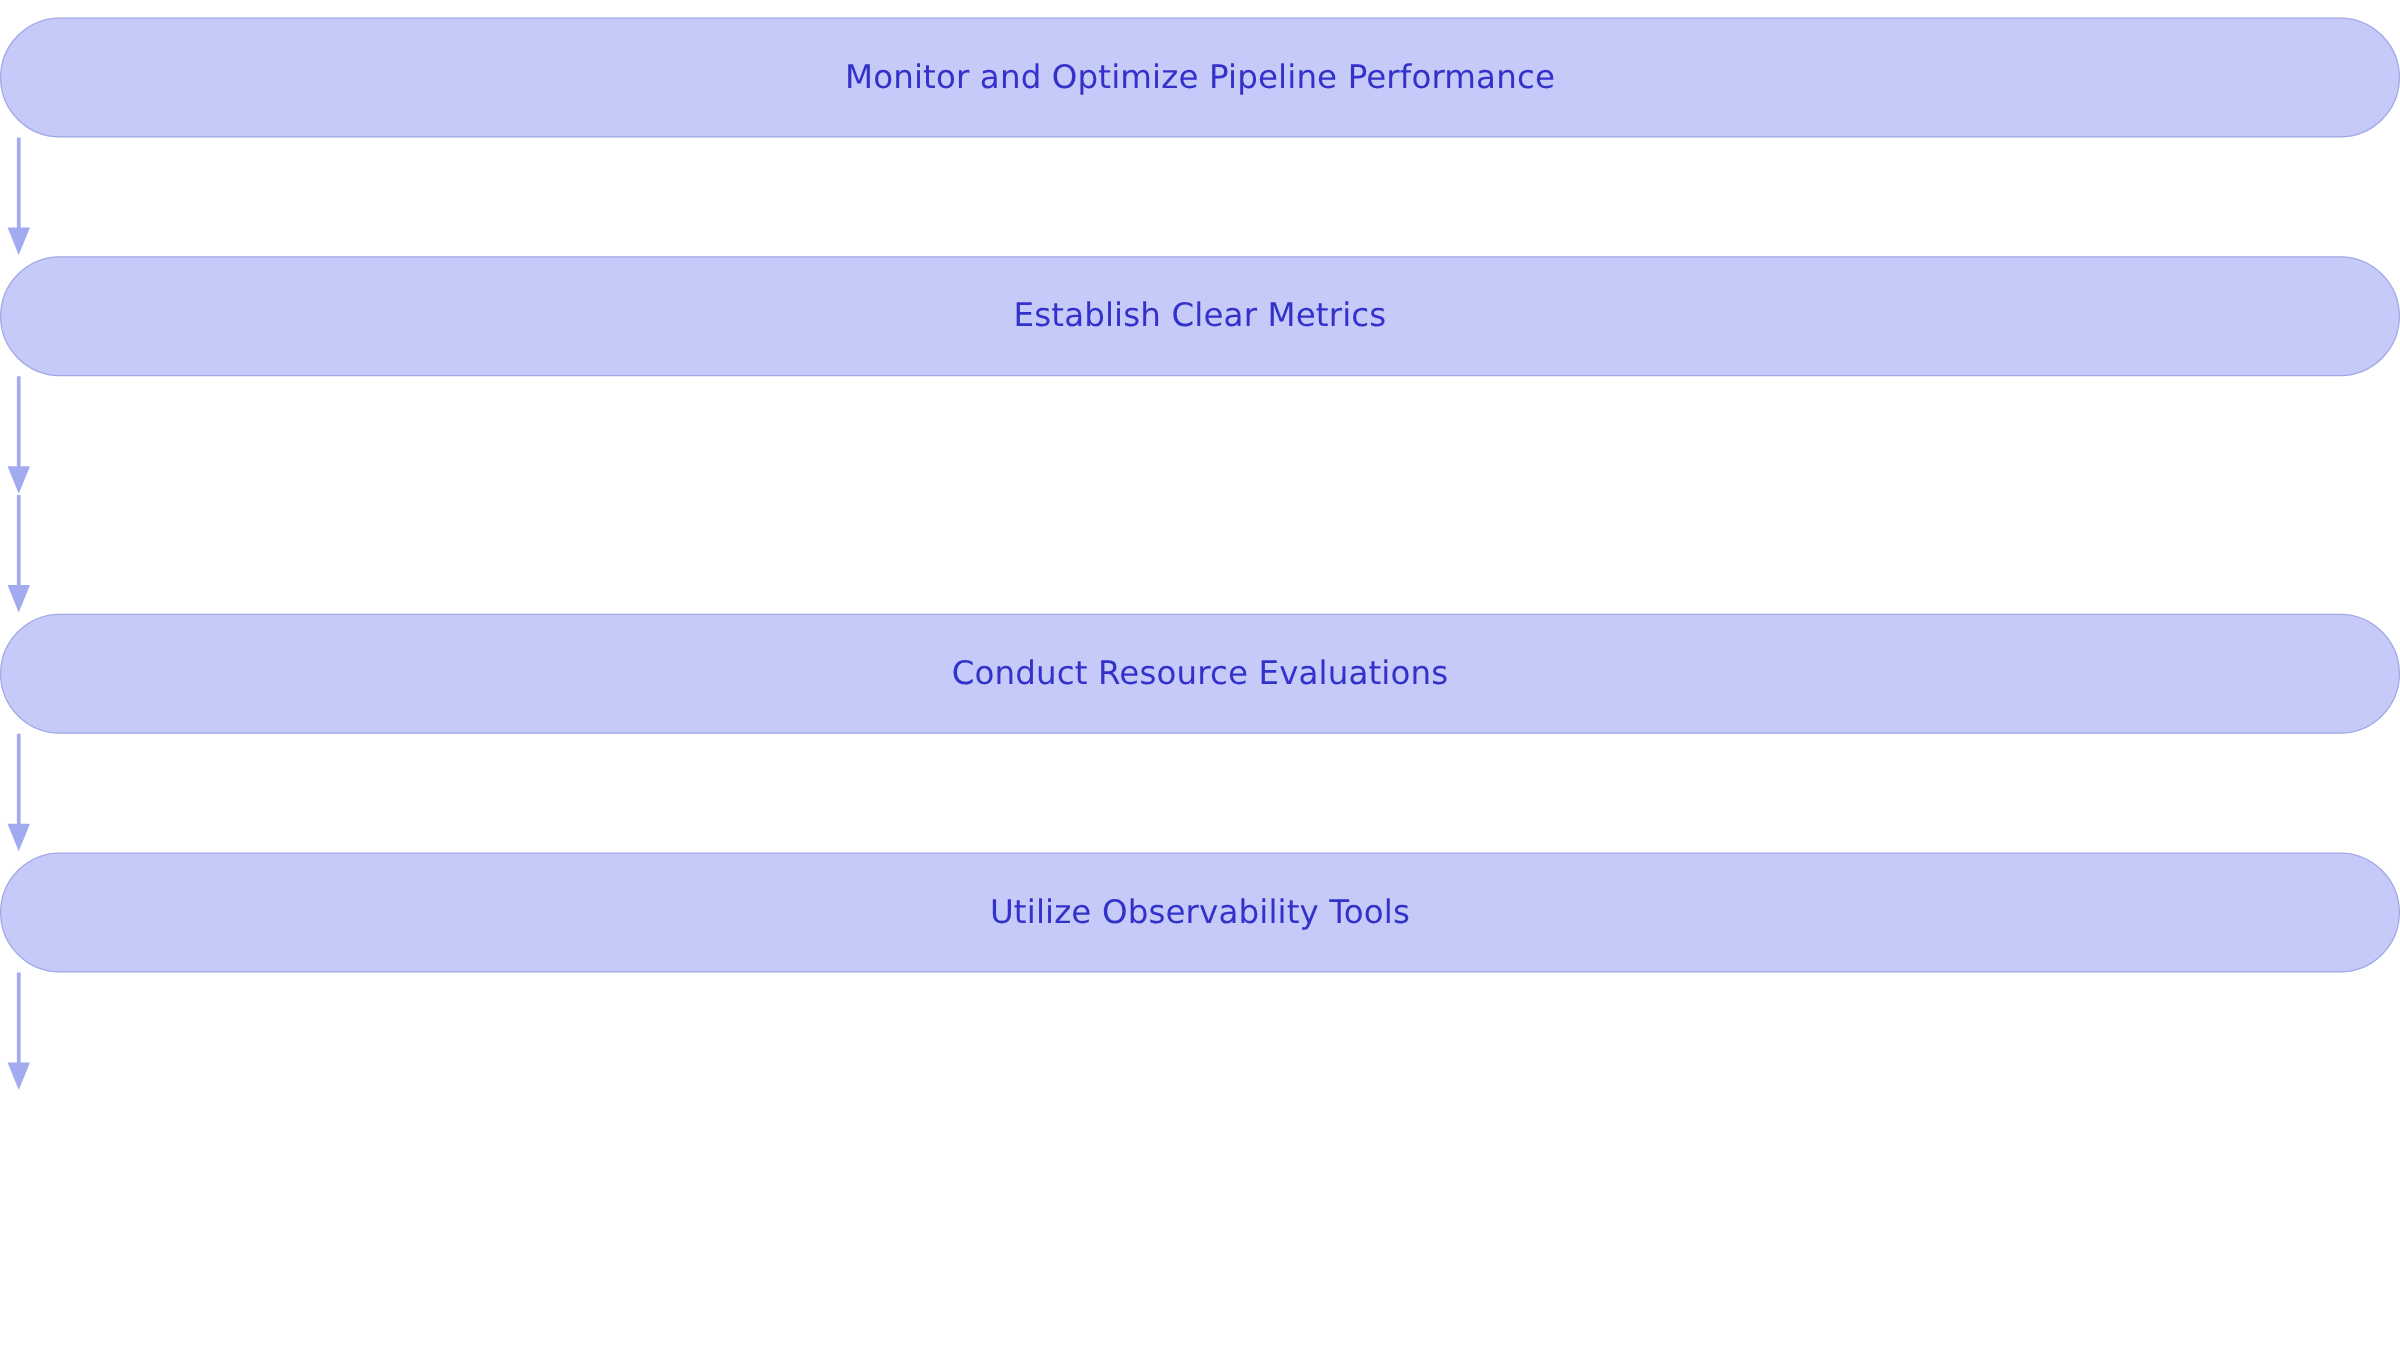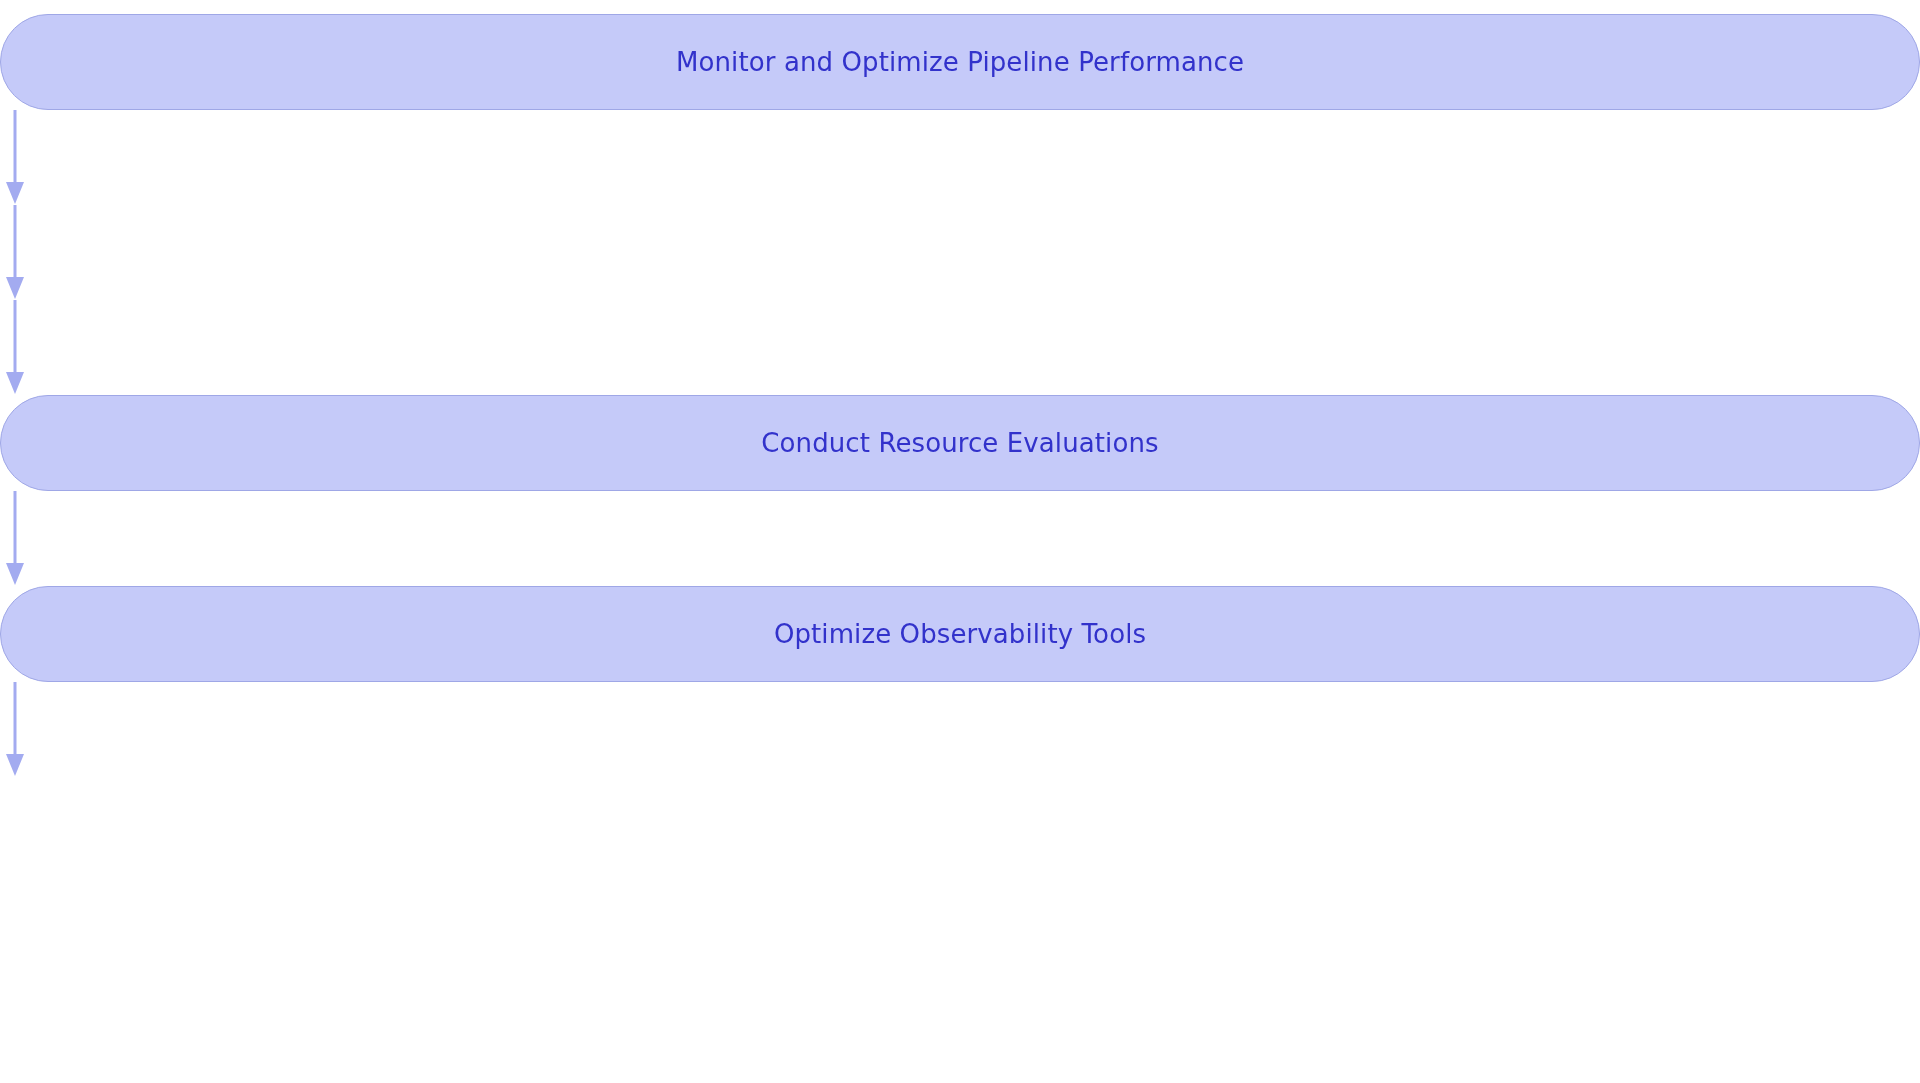--- a/index.html
+++ b/index.html
@@ -73,20 +73,23 @@
     <span class="node-label">Monitor and Optimize Pipeline Performance</span>
   </div>
 
   <div class="connector">
     <svg width="30" height="95" viewBox="0 0 30 95" xmlns="http://www.w3.org/2000/svg">
       <line x1="15" y1="0" x2="15" y2="76" stroke="#a3abf0" stroke-width="3"></line>
       <polygon points="15,94 6,72 24,72" fill="#a3abf0"></polygon>
     </svg>
   </div>
 
+  <div class="node">
+    <span class="node-label">Establish Clear Metrics</span>
+  </div>
 
   <div class="connector">
     <svg width="30" height="95" viewBox="0 0 30 95" xmlns="http://www.w3.org/2000/svg">
       <line x1="15" y1="0" x2="15" y2="76" stroke="#a3abf0" stroke-width="3"></line>
       <polygon points="15,94 6,72 24,72" fill="#a3abf0"></polygon>
     </svg>
   </div>
 
 
   <div class="connector">
@@ -101,21 +104,21 @@
   </div>
 
   <div class="connector">
     <svg width="30" height="95" viewBox="0 0 30 95" xmlns="http://www.w3.org/2000/svg">
       <line x1="15" y1="0" x2="15" y2="76" stroke="#a3abf0" stroke-width="3"></line>
       <polygon points="15,94 6,72 24,72" fill="#a3abf0"></polygon>
     </svg>
   </div>
 
   <div class="node">
-    <span class="node-label">Optimize Observability Tools</span>
+    <span class="node-label">Utilize Observability Tools</span>
   </div>
 
   <div class="connector">
     <svg width="30" height="95" viewBox="0 0 30 95" xmlns="http://www.w3.org/2000/svg">
       <line x1="15" y1="0" x2="15" y2="76" stroke="#a3abf0" stroke-width="3"></line>
       <polygon points="15,94 6,72 24,72" fill="#a3abf0"></polygon>
     </svg>
   </div>
 
 

